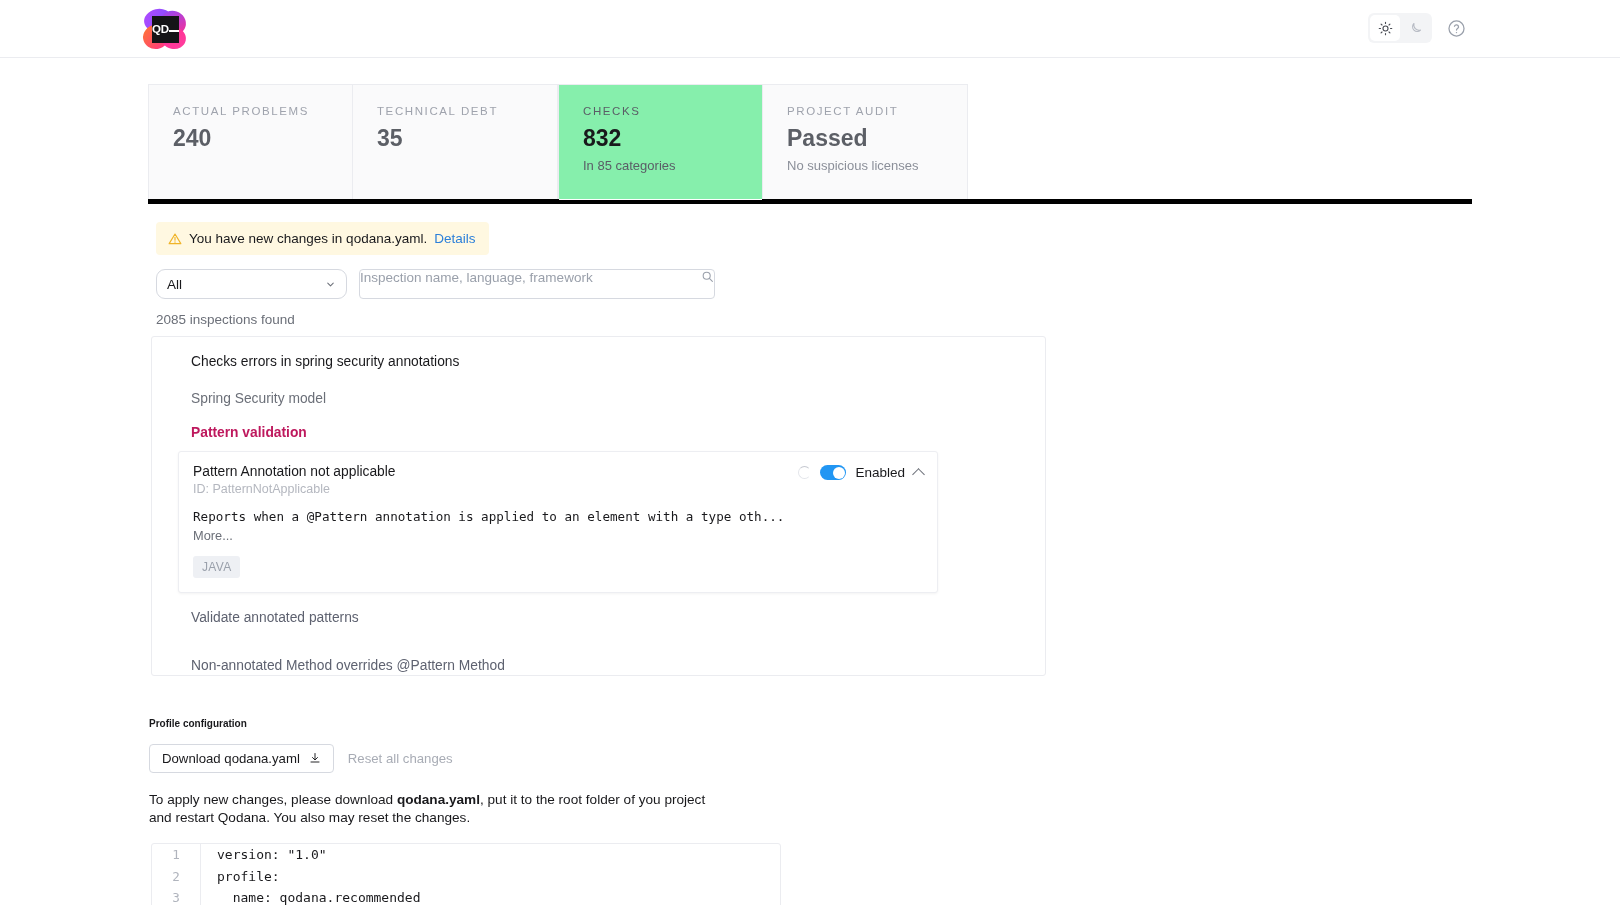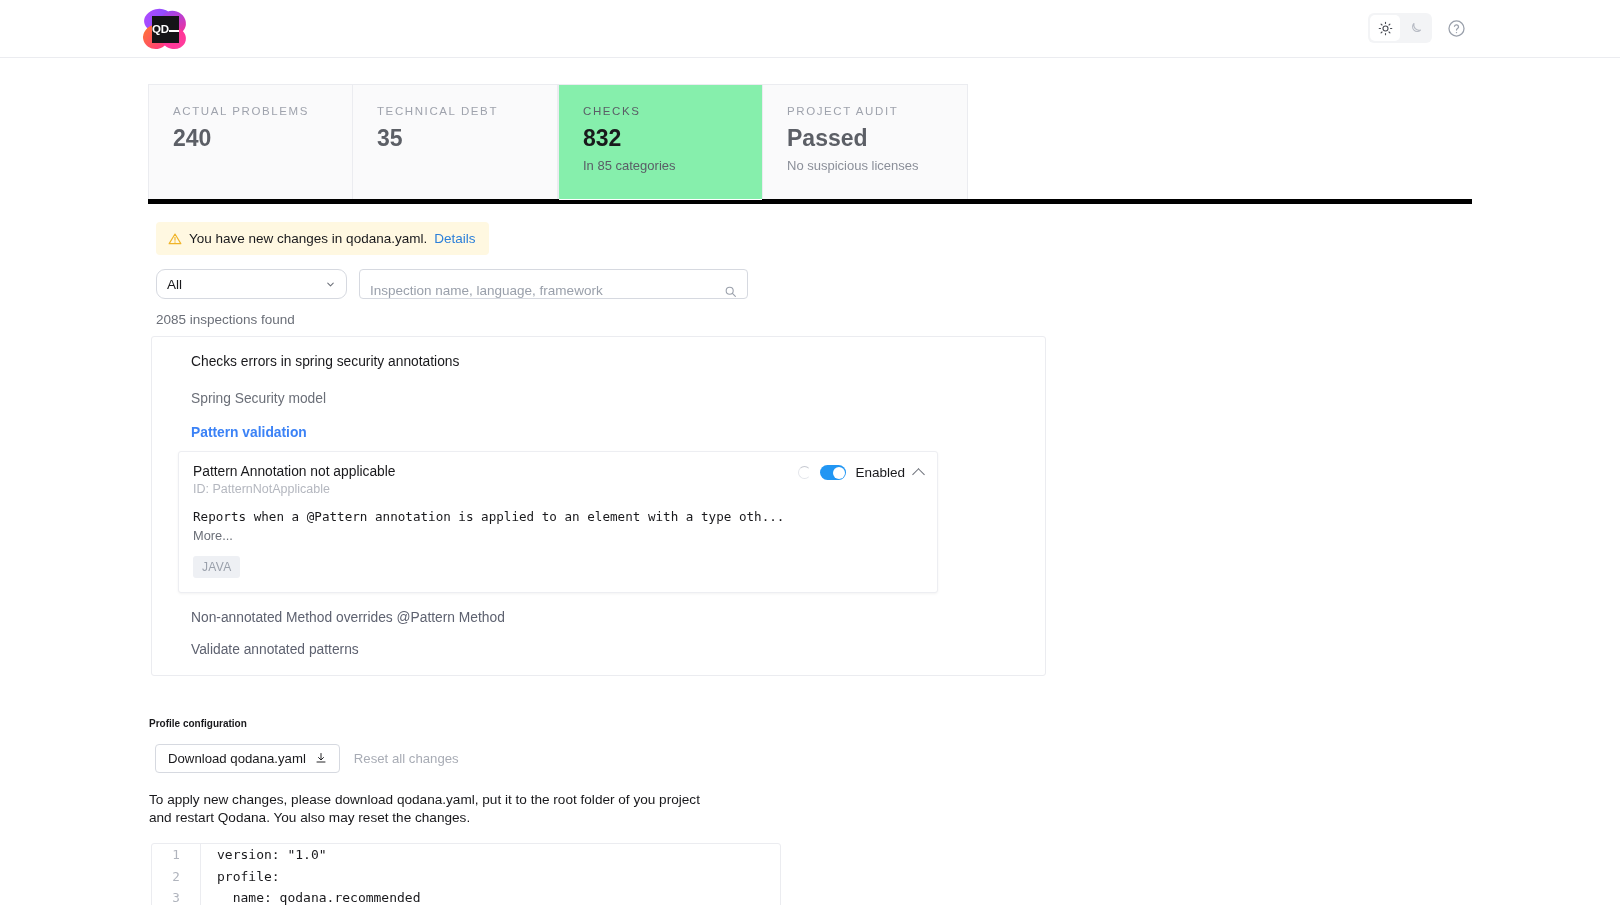--- a/index.html
+++ b/index.html
@@ -146,24 +146,24 @@
     display: flex; align-items: center; gap: 12px;
   }
   .select-box {
     width: 191px; height: 30px;
     border: 1px solid #d6d9e0; border-radius: 9px;
     background: #fff; display: flex; align-items: center;
     padding: 8px 10px; font-size: 13.5px; color: #19191c;
     justify-content: space-between; cursor: pointer;
   }
   .search-box {
-    width: 389px; height: 30px;
+    width: 356px; height: 30px;
     border: 1px solid #d6d9e0; border-radius: 4px;
-    background: #fff; display: flex; align-items: flex-end;
-    padding: 0 10px; cursor: text;
+    background: #fff; display: flex; align-items: flex-start;
+    padding: 0 0; cursor: text;
   }
   .search-box input {
     flex: 1; border: none; outline: none;
     font-size: 13.5px; font-family: inherit; color: #19191c;
     background: transparent;
   }
   .search-box input::placeholder { color: #9aa0ab; }
 
   .found {
     margin-top: 13px; margin-left: 8px;
@@ -182,21 +182,21 @@
   .list-section-title {
     padding: 17px 0 16px 39px;
     font-size: 13.8px; color: #19191c;
   }
   .list-group {
     padding: 6px 0 11px 39px;
     font-size: 13.8px; color: #6b6f78;
   }
   .list-group-head {
     padding: 8px 0 11px 39px;
-    font-size: 13.8px; color: #3b82f6; font-weight: bold;
+    font-size: 13.8px; color: #be185d; font-weight: bold;
   }
 
   
   .insp-expanded {
     margin-left: 26px;
     width: 760px;
     background: #ffffff;
     border: 1px solid #edeef2;
     border-radius: 3px;
     box-shadow: 0 1px 3px rgba(0,0,0,0.05);
@@ -269,38 +269,38 @@
   }
   .profile-main { font-size: 13.8px; font-weight: bold; color: #19191c; }
   .profile-alt { font-size: 13.8px; color: #8b8f99; }
 
   
   .pc-title {
     margin-top: 42px; margin-left: 1px;
     font-size: 10px; font-weight: bold; color: #19191c;
   }
   .pc-actions {
-    margin-top: 15px; margin-left: 7px;
+    margin-top: 15px; margin-left: 1px;
     display: flex; align-items: center; gap: 14px;
   }
   .btn-download {
     height: 29px; border: 1px solid #d6d9e0; border-radius: 4px;
     background: #fff; padding: 0 12px;
     display: flex; align-items: center; gap: 9px;
     font-size: 13.2px; color: #19191c; cursor: pointer;
   }
   .btn-reset {
     font-size: 13.2px; color: #a8acb5; cursor: default;
   }
   .pc-text {
     margin-top: 18px; margin-left: 1px;
     font-size: 13.6px; color: #19191c; line-height: 1.38;
     max-width: 600px;
   }
-  .pc-text b { font-weight: normal; }
+  .pc-text b { font-weight: bold; }
 
   
   .code-block {
     margin-top: 15px; margin-left: 3px;
     width: 630px;
     border: 1px solid #ebecf0;
     border-radius: 3px;
     background: #ffffff;
     overflow: hidden;
   }
@@ -432,22 +432,22 @@
           <div class="switch"></div>
           <div class="switch-label">Enabled</div>
           <div class="chev-up"></div>
         </div>
       </div>
       <div class="insp-desc">Reports when a @Pattern annotation is applied to an element with a type oth...</div>
       <div class="insp-more">More...</div>
       <div class="tag">JAVA</div>
     </div>
 
+    <div class="insp-row last">Validate annotated patterns</div>
     <div class="insp-row">Non-annotated Method overrides @Pattern Method</div>
-    <div class="insp-row last">Validate annotated patterns</div>
   </div>
 
   
 
   
   <div class="pc-title">Profile configuration</div>
   <div class="pc-actions">
     <div class="btn-download">
       <span>Download qodana.yaml</span>
       <svg width="12" height="12" viewBox="0 0 24 24" fill="none" stroke="#19191c" stroke-width="1.9" stroke-linecap="round" stroke-linejoin="round">

